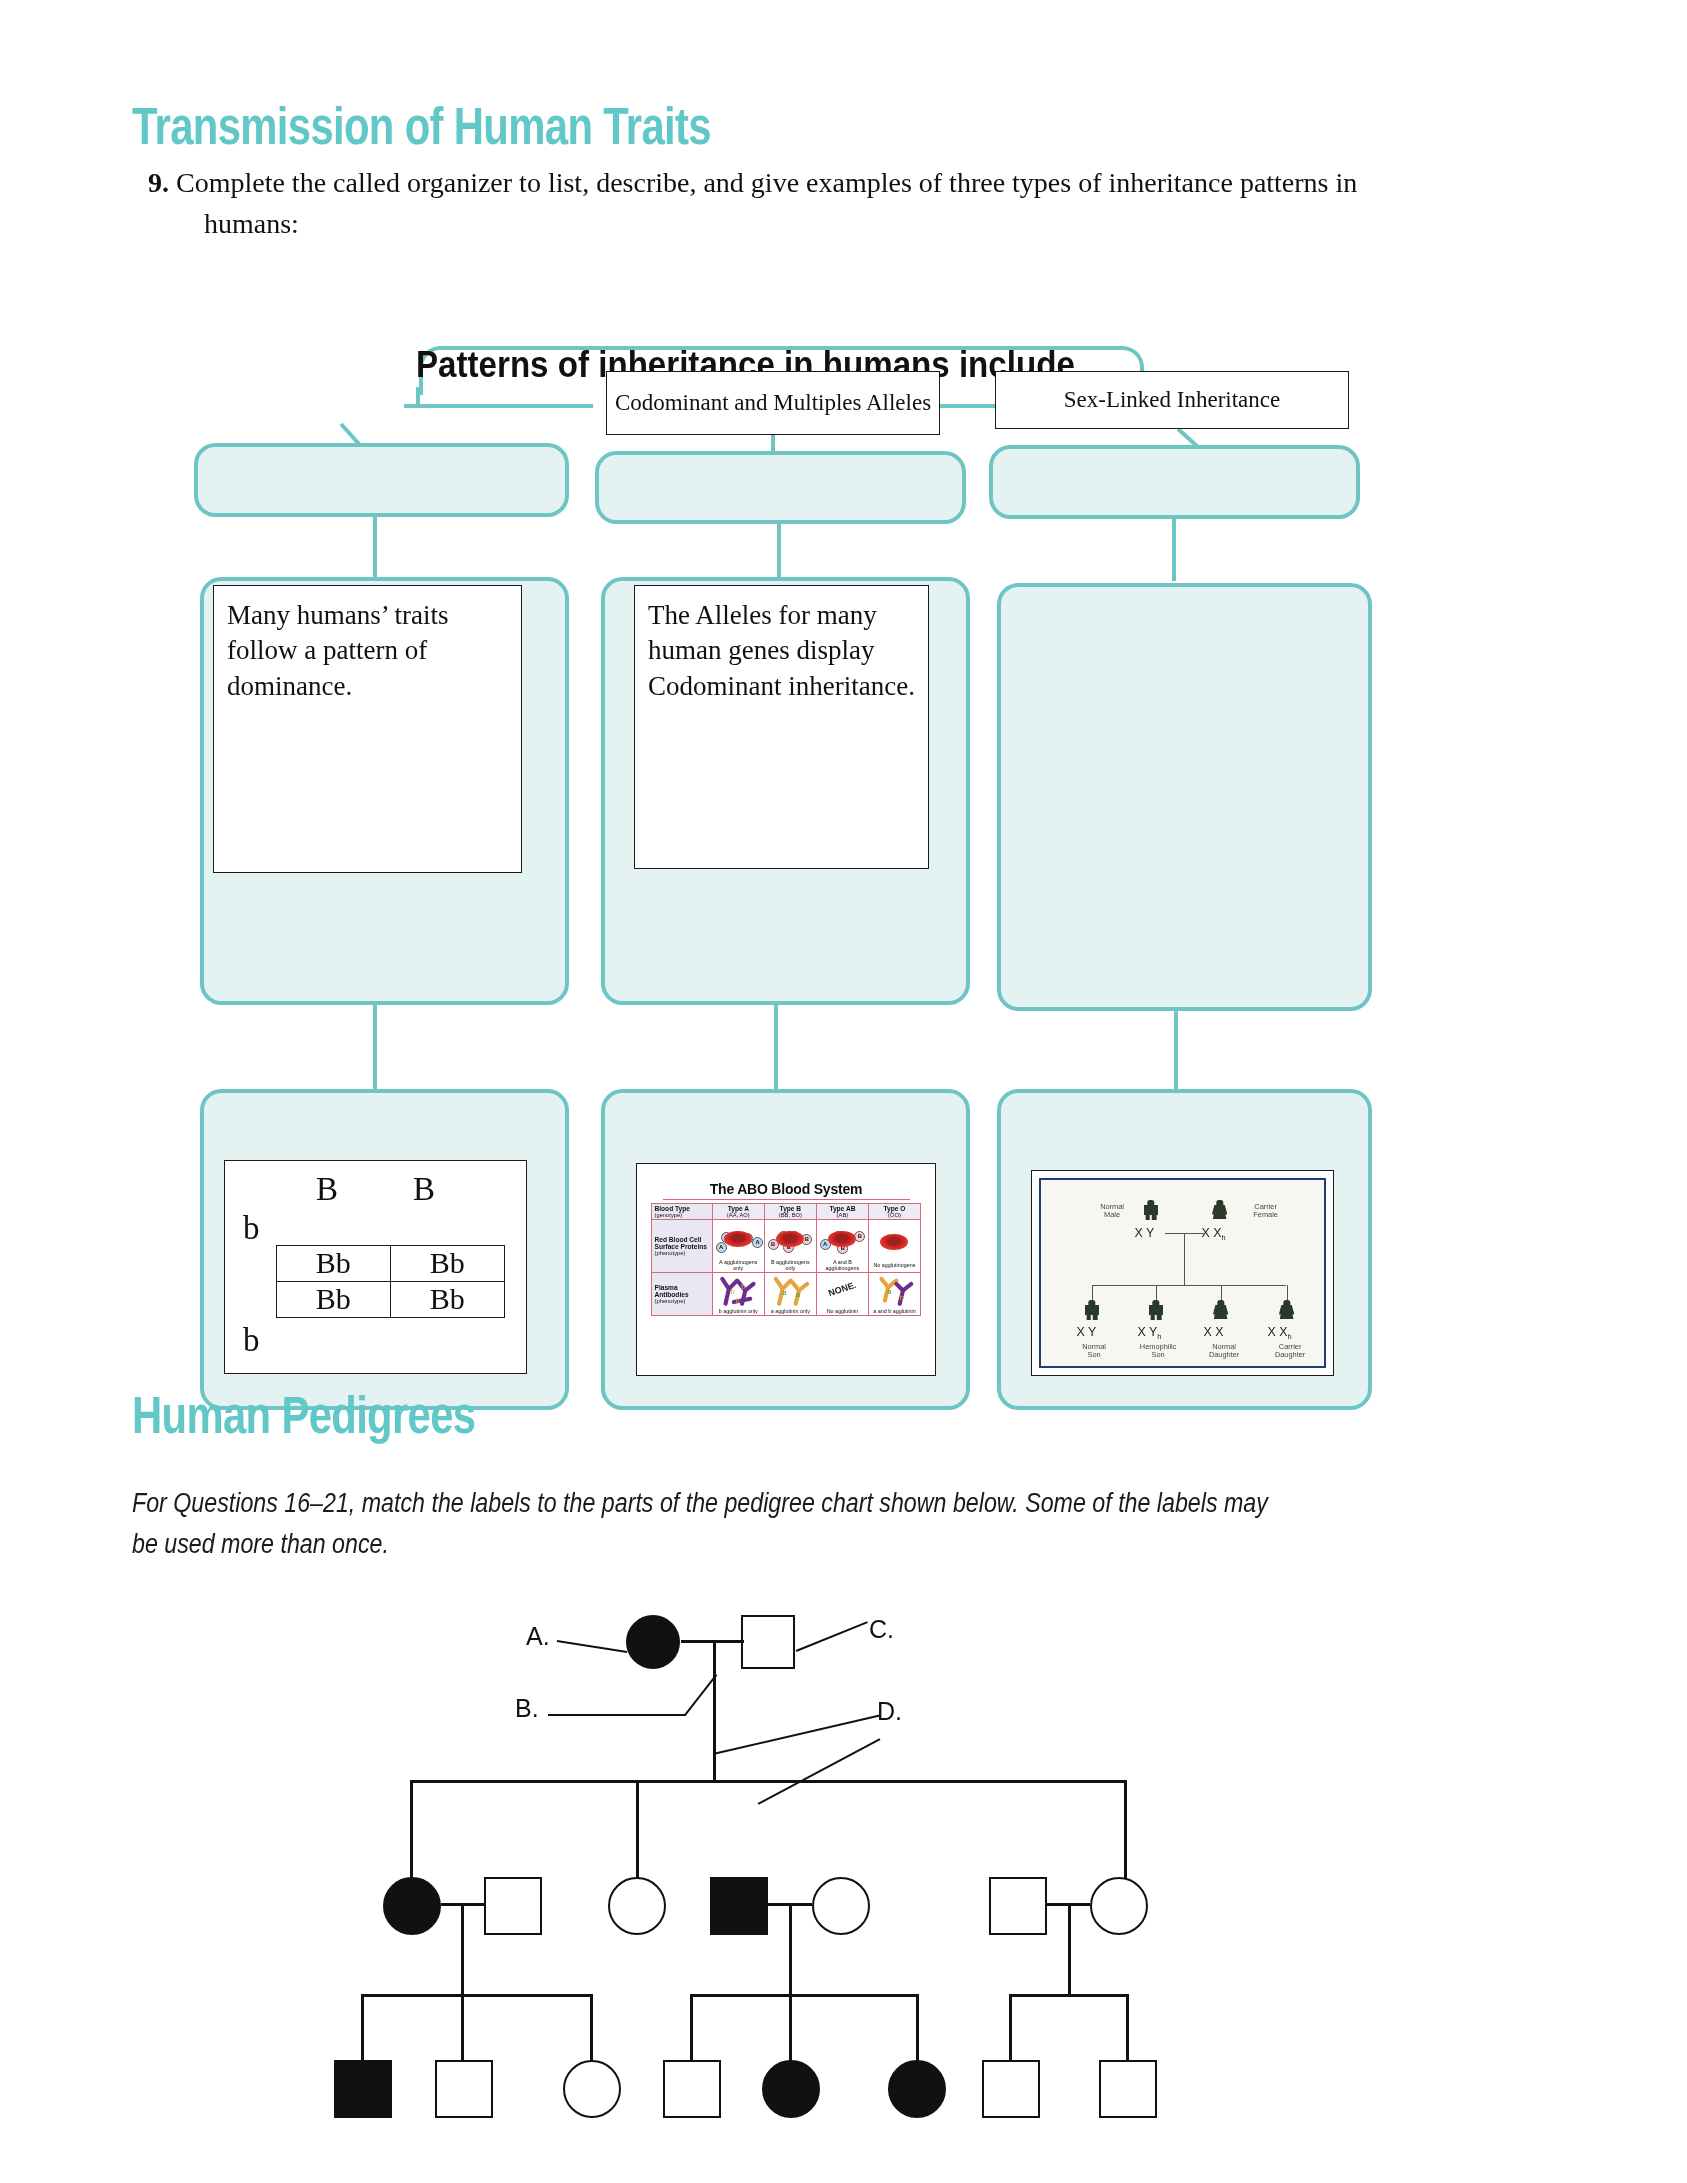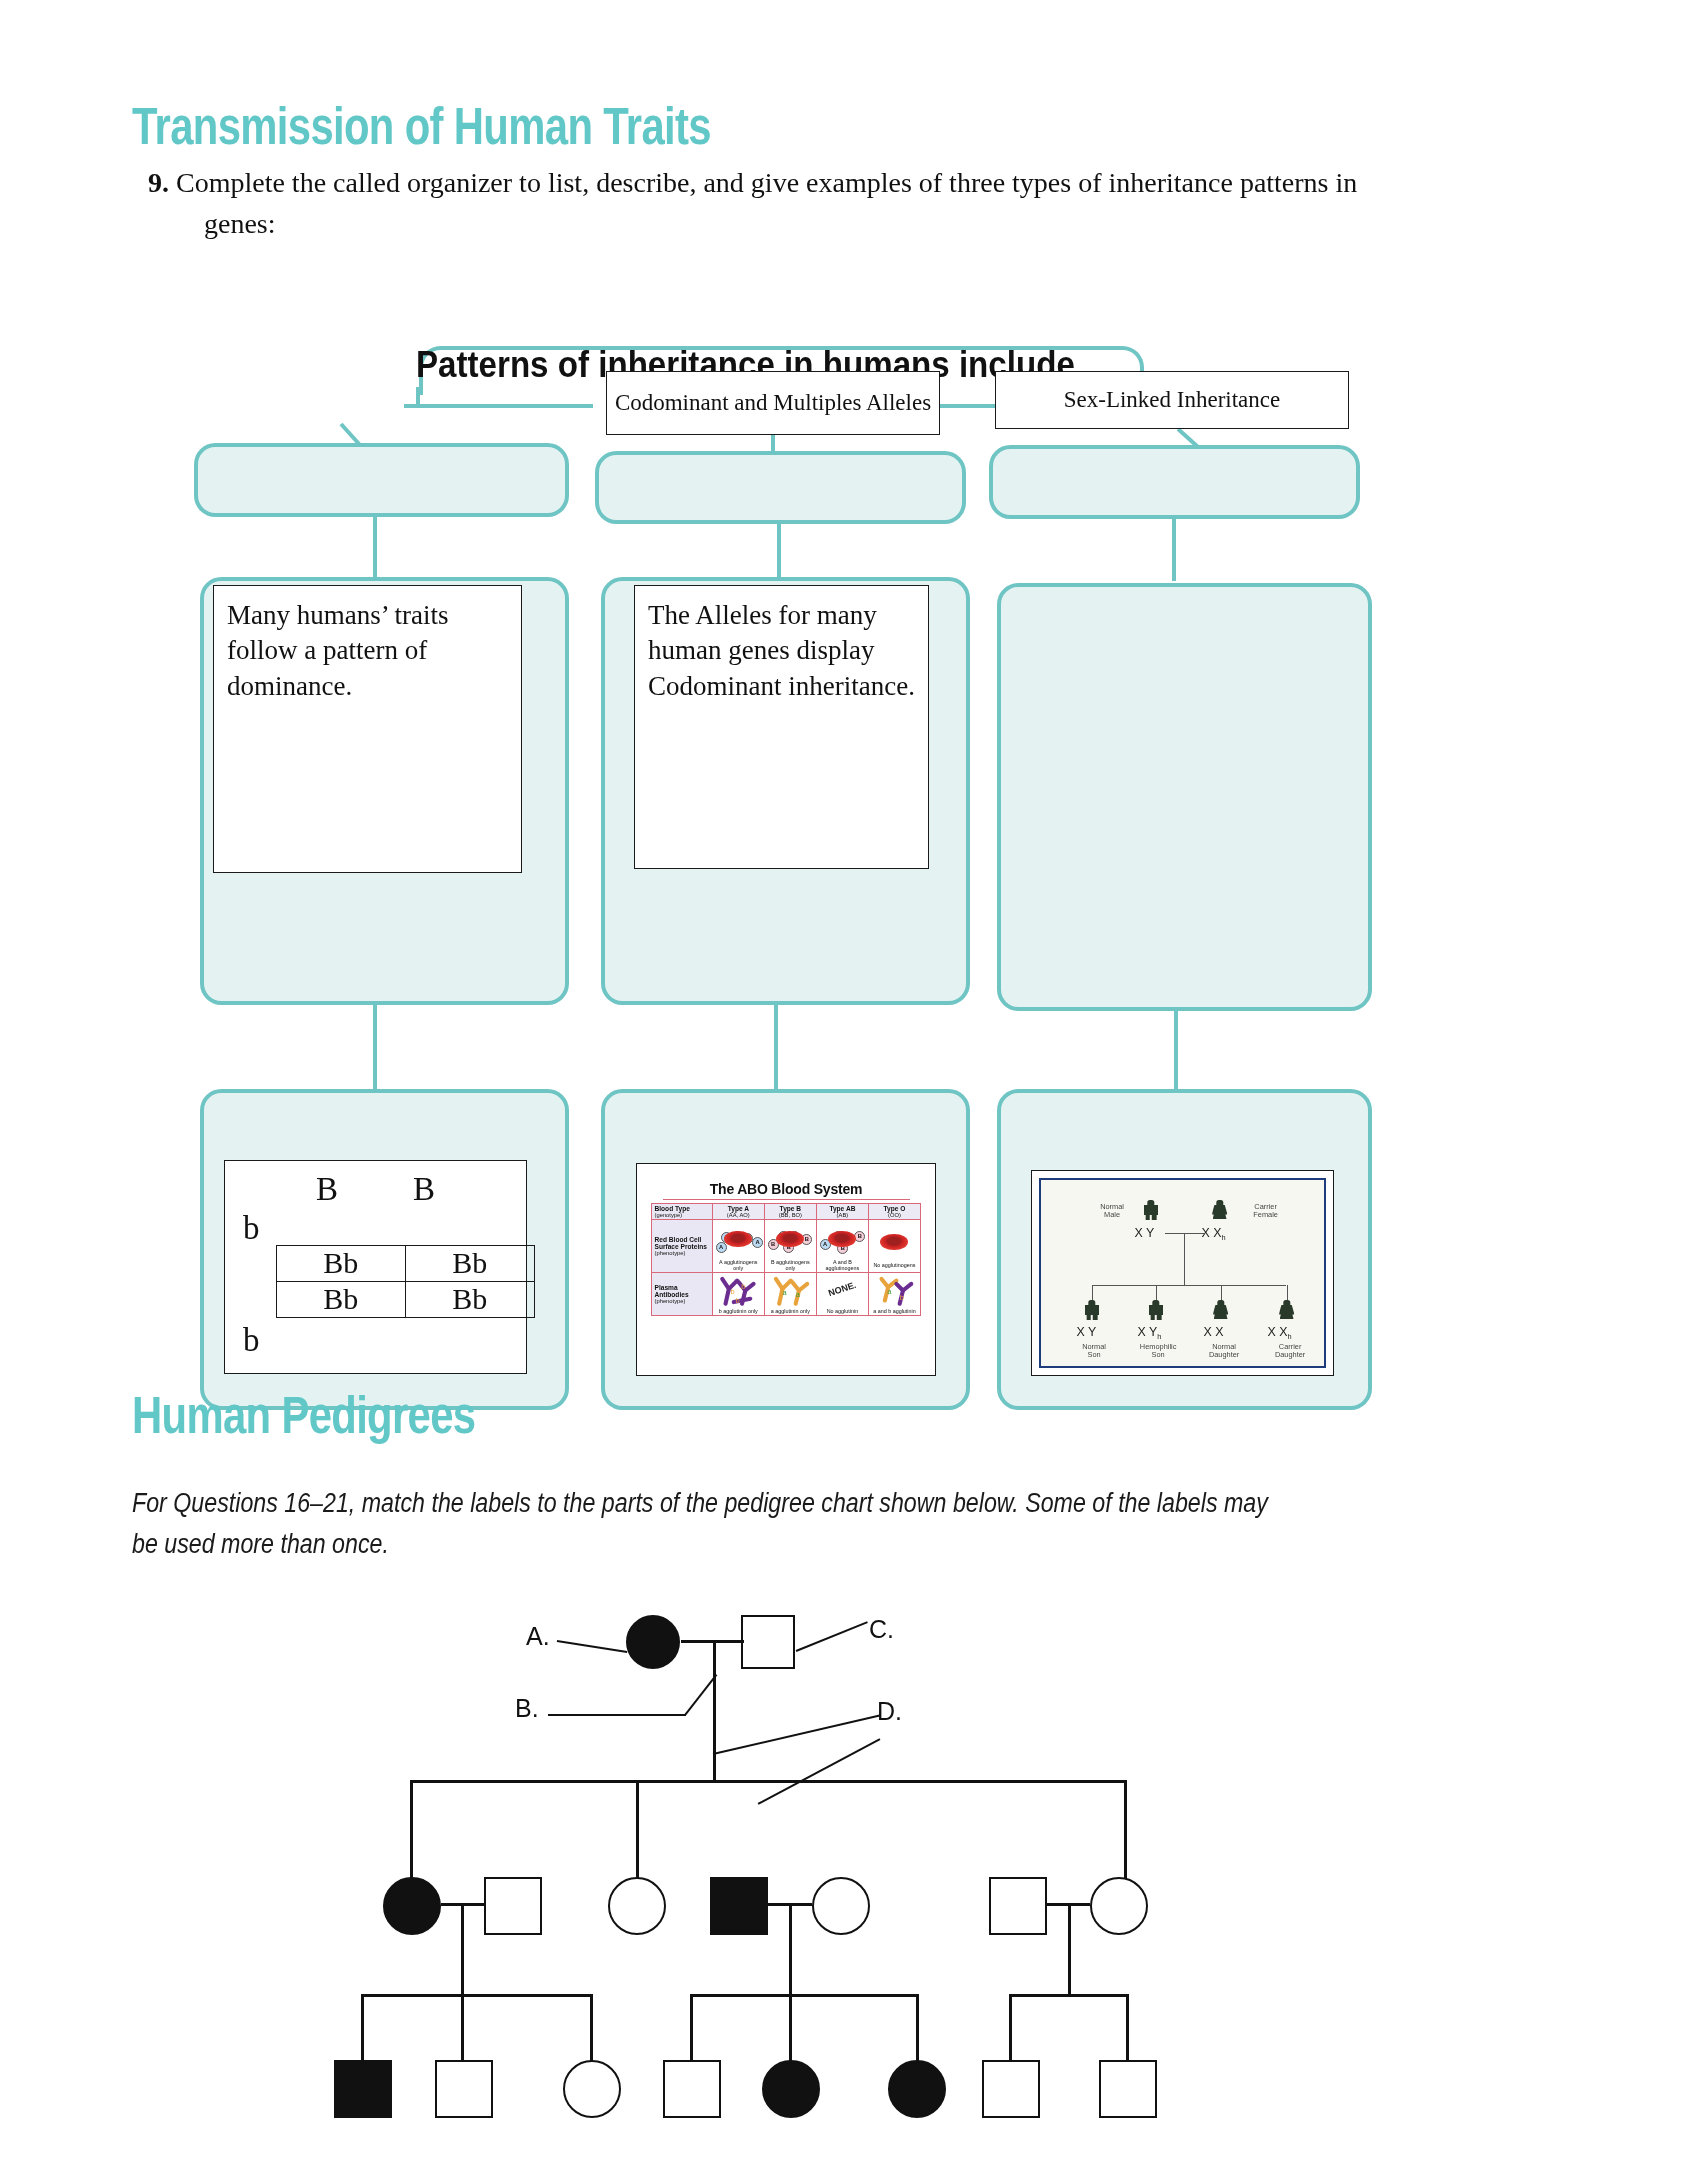--- a/index.html
+++ b/index.html
@@ -289,21 +289,21 @@
   .leader { position: absolute; background: #111; transform-origin: left center; height: 1.6px; }
 </style>
 </head>
 <body>
 
 <div class="page-title">Transmission of Human Traits</div>
 
 <div class="q9">
   <span class="num">9.</span>
   <span>Complete the called organizer to list, describe, and give examples of three types of inheritance patterns in</span>
-  <span class="l2">genes:</span>
+  <span class="l2">humans:</span>
 </div>
 
 <div class="organizer">
 
   <div class="bracket" style="left:419px; top:346px; width:725px; height:49px;"></div>
 
   <div class="banner">Patterns of inheritance in humans include</div>
 
   <div class="connector" style="left:416px; top:387px; width:4.1px; height:18px;"></div>
   <div class="connector" style="left:764px; top:394px; width:4.1px; height:15px;"></div>
@@ -354,21 +354,21 @@
 
   <div class="round-box" style="left:200px; top:1089px; width:369px; height:321px;"></div>
   <div class="round-box" style="left:601px; top:1089px; width:369px; height:321px;"></div>
   <div class="round-box" style="left:997px; top:1089px; width:375px; height:321px;"></div>
 
   <div class="punnett-wrap" style="left:224px; top:1160px; width:303px; height:214px;">
     <div class="pn-top" style="left:91px; top:10px;">B</div>
     <div class="pn-top" style="left:188px; top:10px;">B</div>
     <div class="pn-side" style="left:18px; top:49px;">b</div>
     <div class="pn-side" style="left:18px; top:161px;">b</div>
-    <div class="pn-grid" style="left:51px; top:84px; width:259px; height:73px;">
+    <div class="pn-grid" style="left:51px; top:84px; width:229px; height:73px;">
       <div class="pn-cell">Bb</div>
       <div class="pn-cell">Bb</div>
       <div class="pn-cell">Bb</div>
       <div class="pn-cell">Bb</div>
     </div>
   </div>
 
   <div class="abo-wrap" style="left:636px; top:1163px; width:300px; height:213px;">
     <div class="abo-title">The ABO Blood System</div>
     <table class="abo-table">

